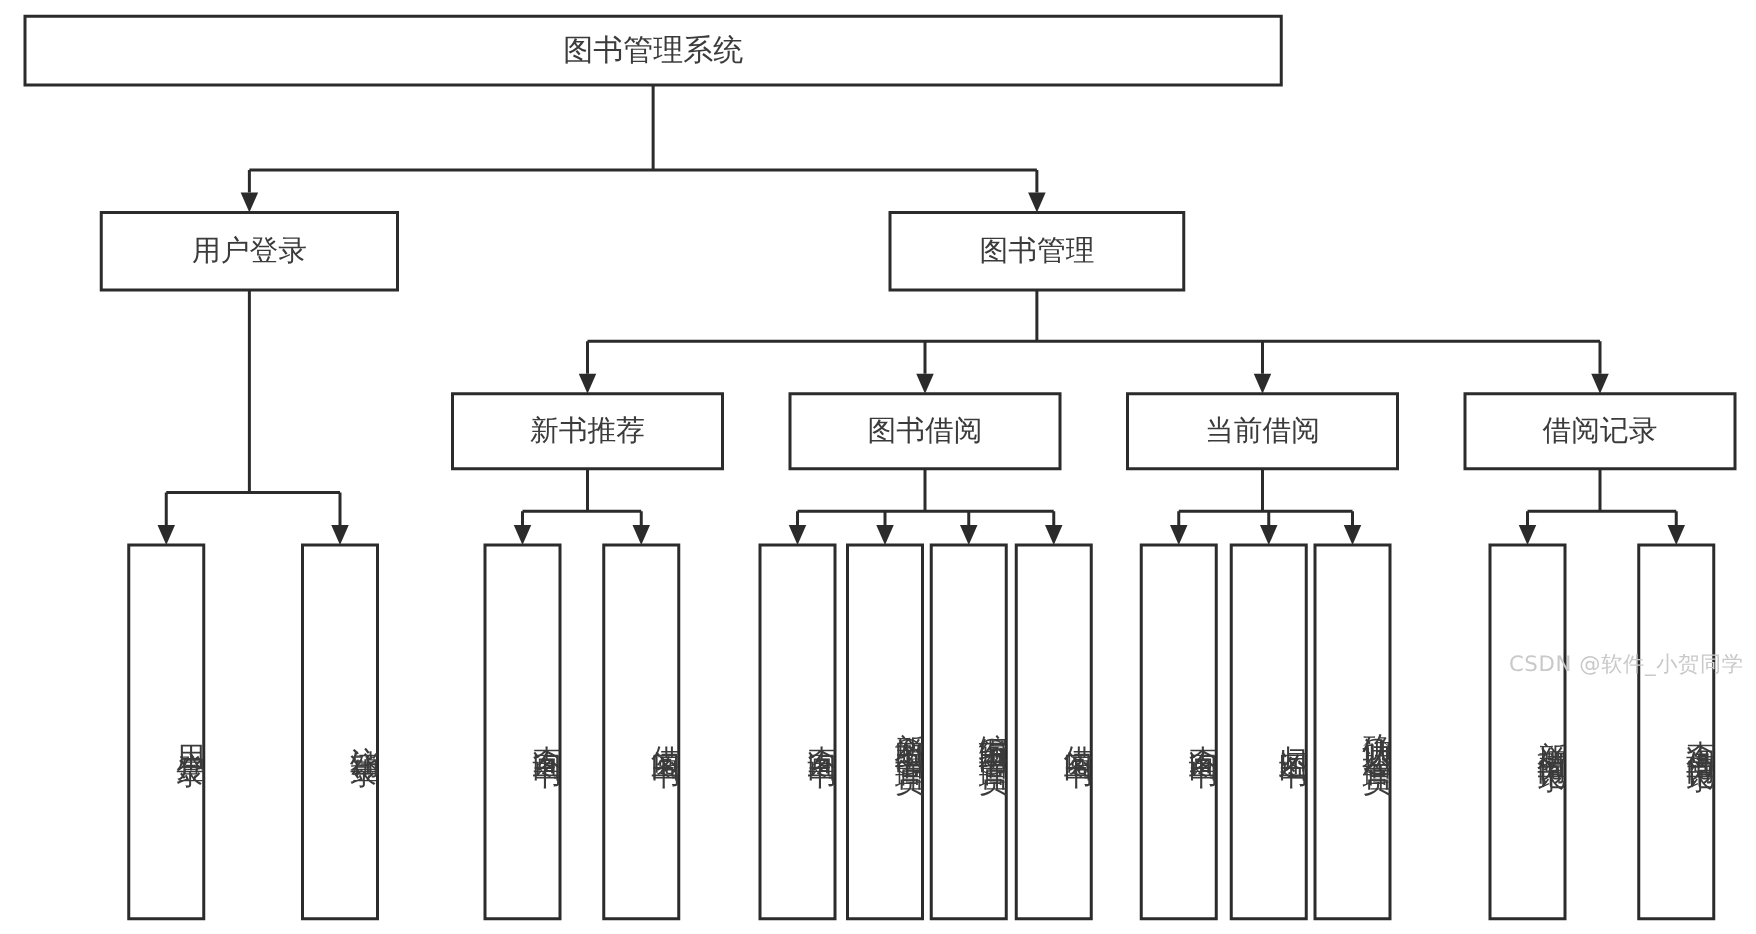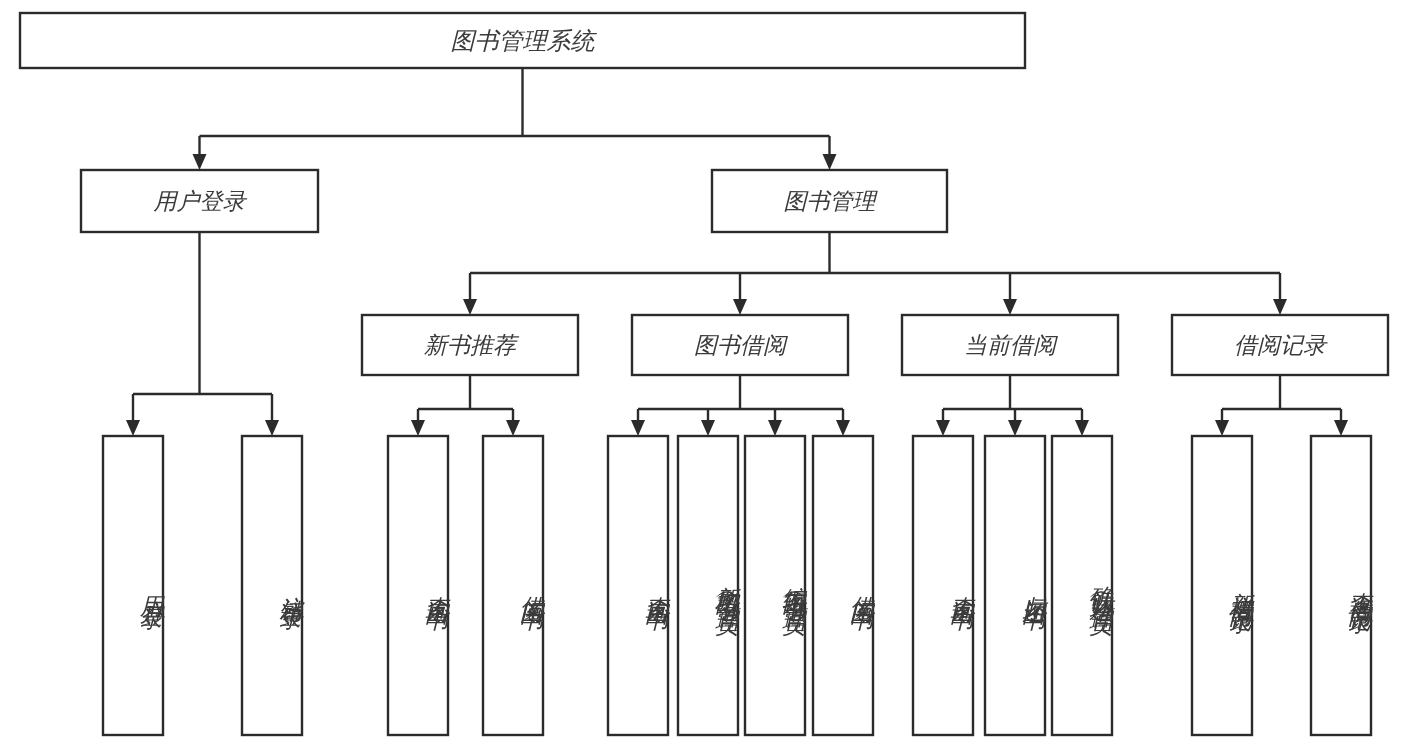--- a/index.html
+++ b/index.html
@@ -11,21 +11,20 @@
     width: 1405px;
     height: 747px;
     font-family: "DejaVu Sans", "Liberation Sans", sans-serif;
     overflow: hidden;
   }
   #diagram-root {
     position: relative;
     width: 1405px;
     height: 549px;
     background: #ffffff;
-    font-style: italic;
   }
   svg#flow {
     position: absolute;
     left: 0;
     top: 0;
     width: 1405px;
     height: 747px;
   }
   .node-rect {
     fill: #ffffff;
@@ -255,13 +254,14 @@
         <span>确认归还（管理员）</span>
       </div>
       <div class="vleaf" style="left: 1192px; top: 444px; width: 60px; height: 283px;">
         <span>新增借阅记录</span>
       </div>
       <div class="vleaf" style="left: 1311px; top: 444px; width: 60px; height: 283px;">
         <span>查询借阅记录</span>
       </div>
     </div>
 
+  <div class="watermark">CSDN @软件_小贺同学</div>
 </div>
 
 </body></html>

